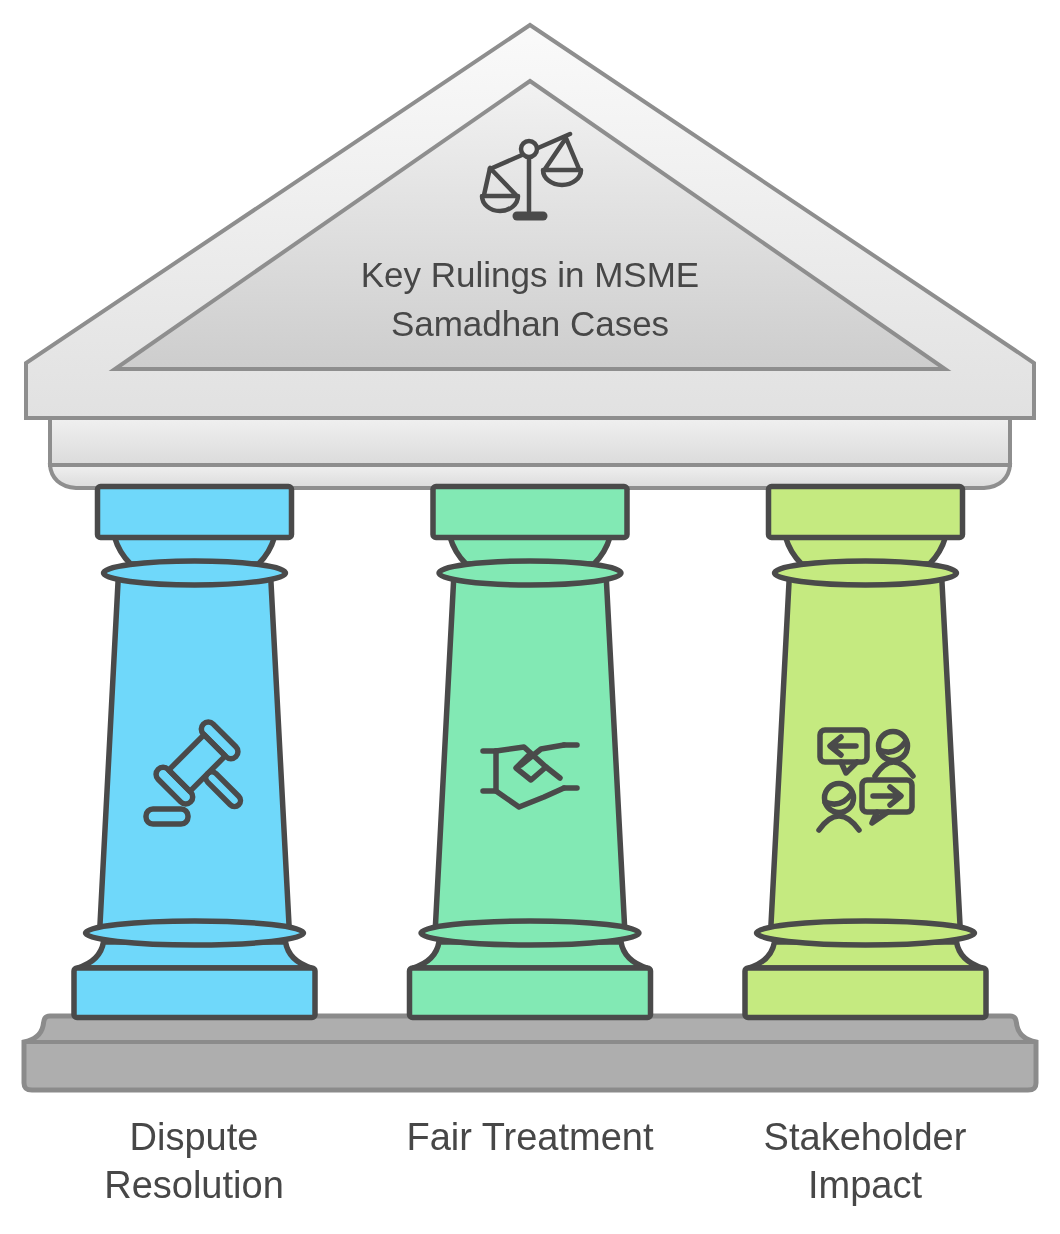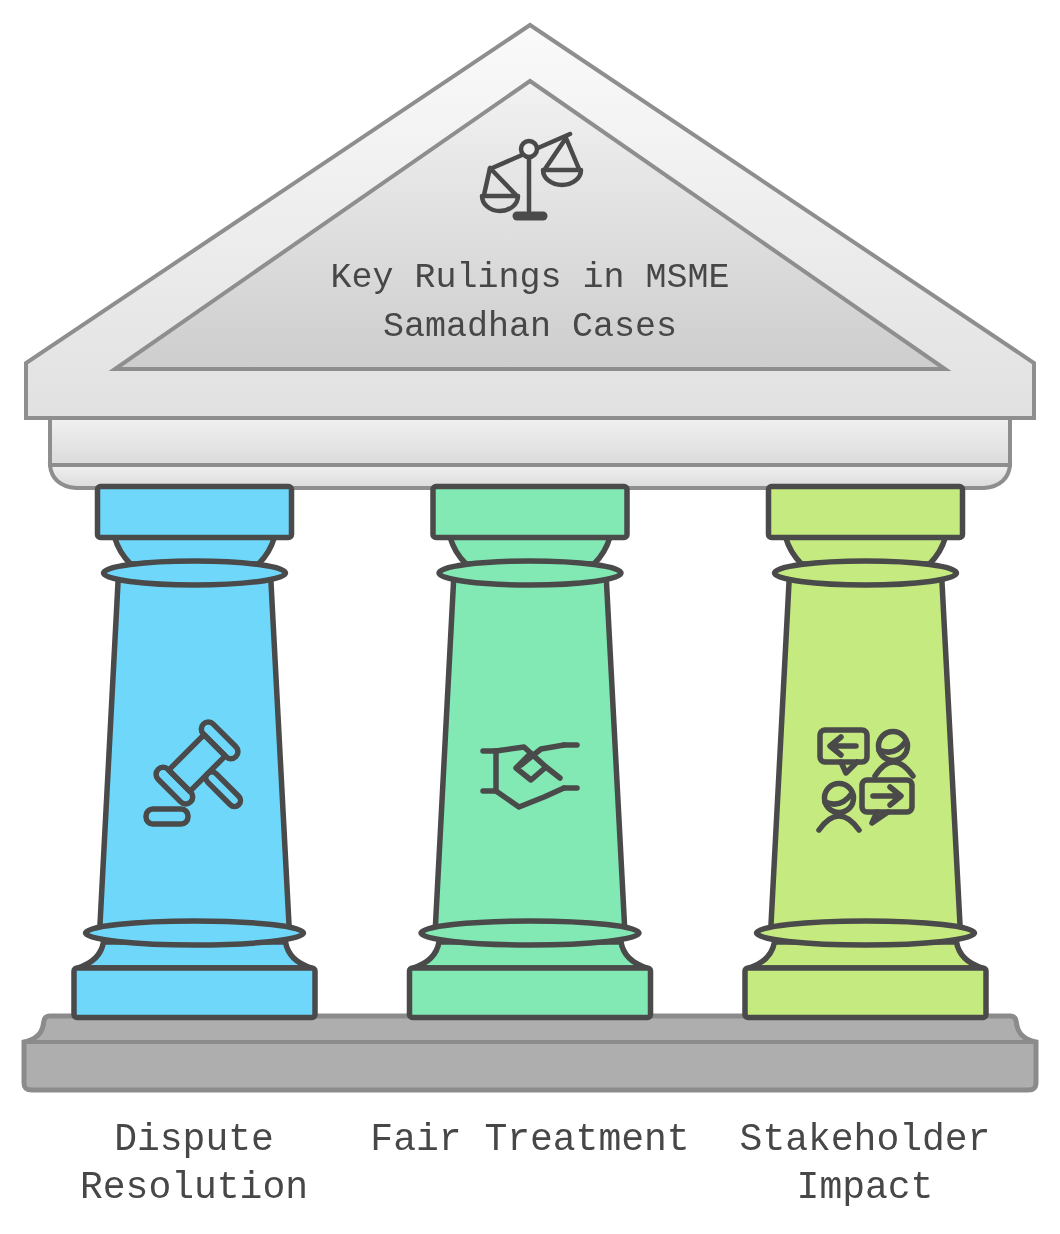--- a/index.html
+++ b/index.html
@@ -1,16 +1,16 @@
 <!DOCTYPE html>
 <html><head>
 <meta charset="utf-8">
 <style>
   html,body{margin:0;padding:0;background:#ffffff;}
-  .stage{width:880px;height:1234px;position:relative;background:#ffffff;font-family:Liberation Mono, monospace;}
+  .stage{width:880px;height:1234px;position:relative;background:#ffffff;font-family:Liberation Sans, sans-serif;}
   .ped-stroke{stroke:#8e8e8e;stroke-width:4;}
   .base-shape{fill:#aeaeae;stroke:#8b8b8b;stroke-width:5;}
   .pillar{stroke:#4a4a4a;stroke-width:5.5;}
   .icon{fill:none;stroke:#4a4a4a;stroke-width:5.5;stroke-linecap:round;stroke-linejoin:round;}
   .icon-thin{fill:none;stroke:#4a4a4a;stroke-width:4.5;stroke-linecap:round;stroke-linejoin:round;}
   .title-text{font-size:35px;fill:#474747;text-anchor:middle;}
   .label-text{font-size:38px;fill:#474747;text-anchor:middle;}
 </style>
 </head>
 <body>

